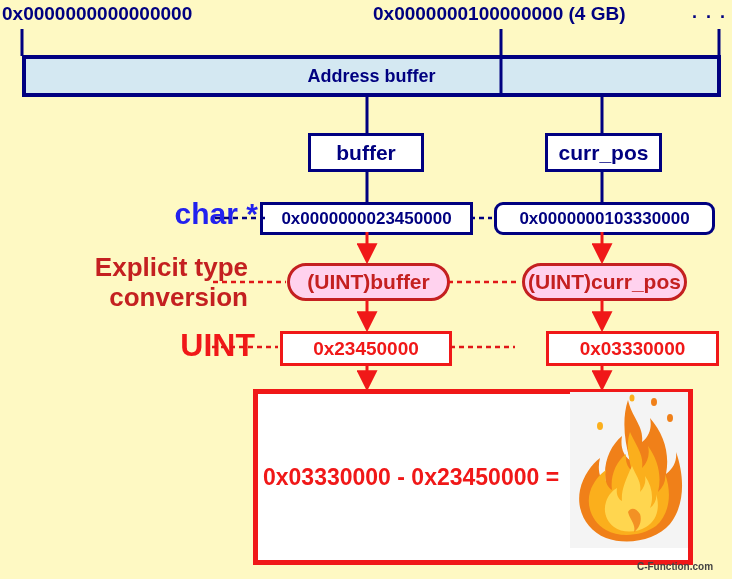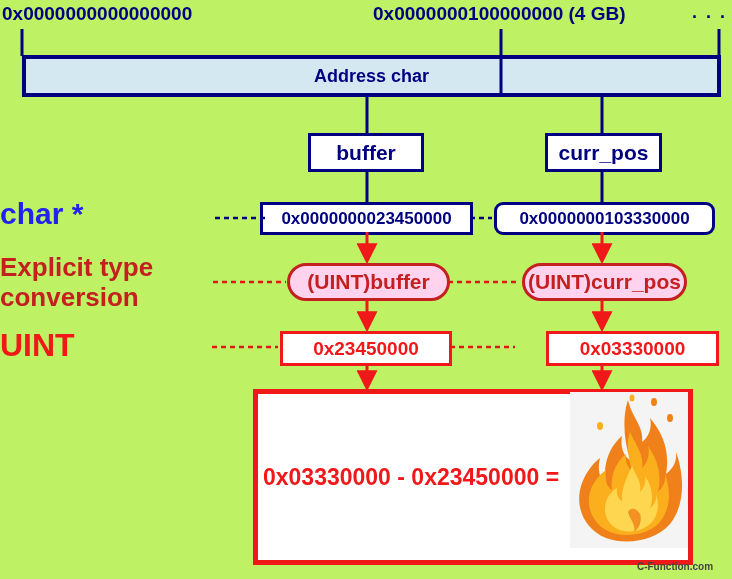--- a/index.html
+++ b/index.html
@@ -1,37 +1,37 @@
 <!DOCTYPE html>
 <html><head>
 <meta charset="utf-8">
 <style>
   html,body{margin:0;padding:0;background:#fff;}
   .stage{
-    position:relative;width:732px;height:579px;background:#bef264;overflow:hidden;
+    position:relative;width:732px;height:579px;background:#fef9c3;overflow:hidden;
     font-family:"Liberation Sans",sans-serif;font-weight:bold;
   }
   .abs{position:absolute;}
   
   .addr-lbl{color:#000080;font-size:19px;white-space:nowrap;}
   .dots{color:#000080;font-size:18px;letter-spacing:2px;white-space:nowrap;}
   
   .addr-space{
     left:22px;top:55px;width:691px;height:34px;background:#d4e8f2;border:4px solid #000080;
     display:flex;align-items:center;justify-content:center;color:#000080;font-size:18px;
   }
   
   .nbox{
     background:#fff;border:3px solid #000080;color:#000080;
     display:flex;align-items:center;justify-content:center;white-space:nowrap;
   }
   .var-box{top:133px;height:33px;font-size:21px;align-items:center;}
   .hex-box{top:202px;height:27px;font-size:17px;}
   
-  .row-label{text-align:left;white-space:nowrap;}
+  .row-label{text-align:right;white-space:nowrap;padding-left:48px;}
   .lbl-charptr{left:0;top:197px;width:210px;color:#2222ee;font-size:30px;}
   .lbl-conv{left:0;top:252px;width:200px;color:#c42020;font-size:26px;line-height:30px;}
   .lbl-uint{left:0;top:327px;width:207px;color:#f01818;font-size:32px;}
   
   .pill{
     top:263px;height:32px;background:#ffd2ee;border:3px solid #c42020;border-radius:19px;
     color:#c42020;font-size:21px;display:flex;align-items:center;justify-content:center;white-space:nowrap;
   }
   
   .rbox{
@@ -48,21 +48,21 @@
 </head>
 <body>
 
 <div class="stage">
 
   <div class="abs addr-lbl" style="left:2px;top:3px;">0x0000000000000000</div>
   <div class="abs addr-lbl" style="left:373px;top:3px;">0x0000000100000000 (4 GB)</div>
   <div class="abs dots" style="left:692px;top:2px;">. . . .</div>
 
   <div class="abs addr-space">
-    <span>Address char</span>
+    <span>Address buffer</span>
   </div>
 
   <div class="abs nbox var-box" style="left:308px;width:110px;">
     <span>buffer</span>
   </div>
   <div class="abs nbox var-box" style="left:545px;width:111px;">
     <span>curr_pos</span>
   </div>
 
   <div class="abs row-label lbl-charptr">char *</div>

